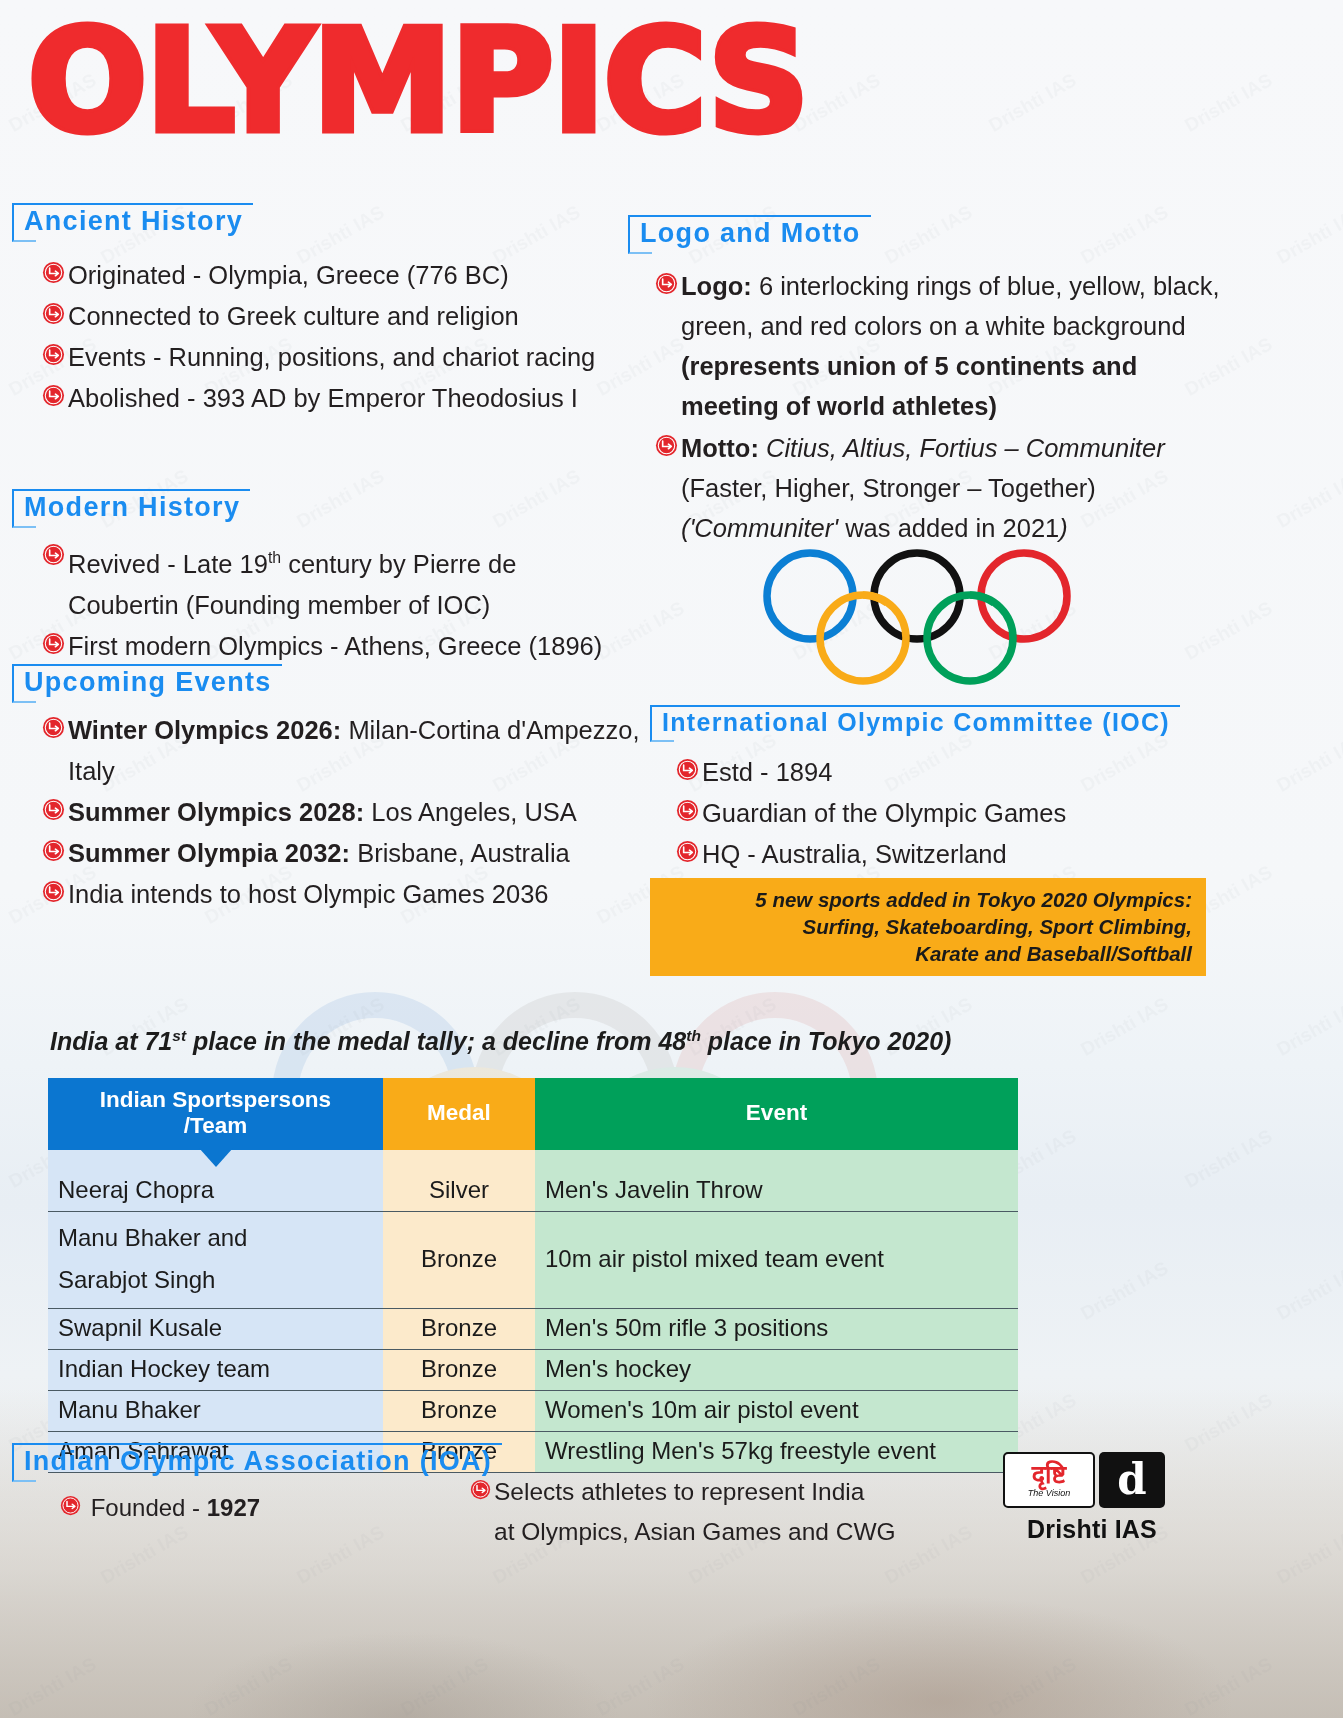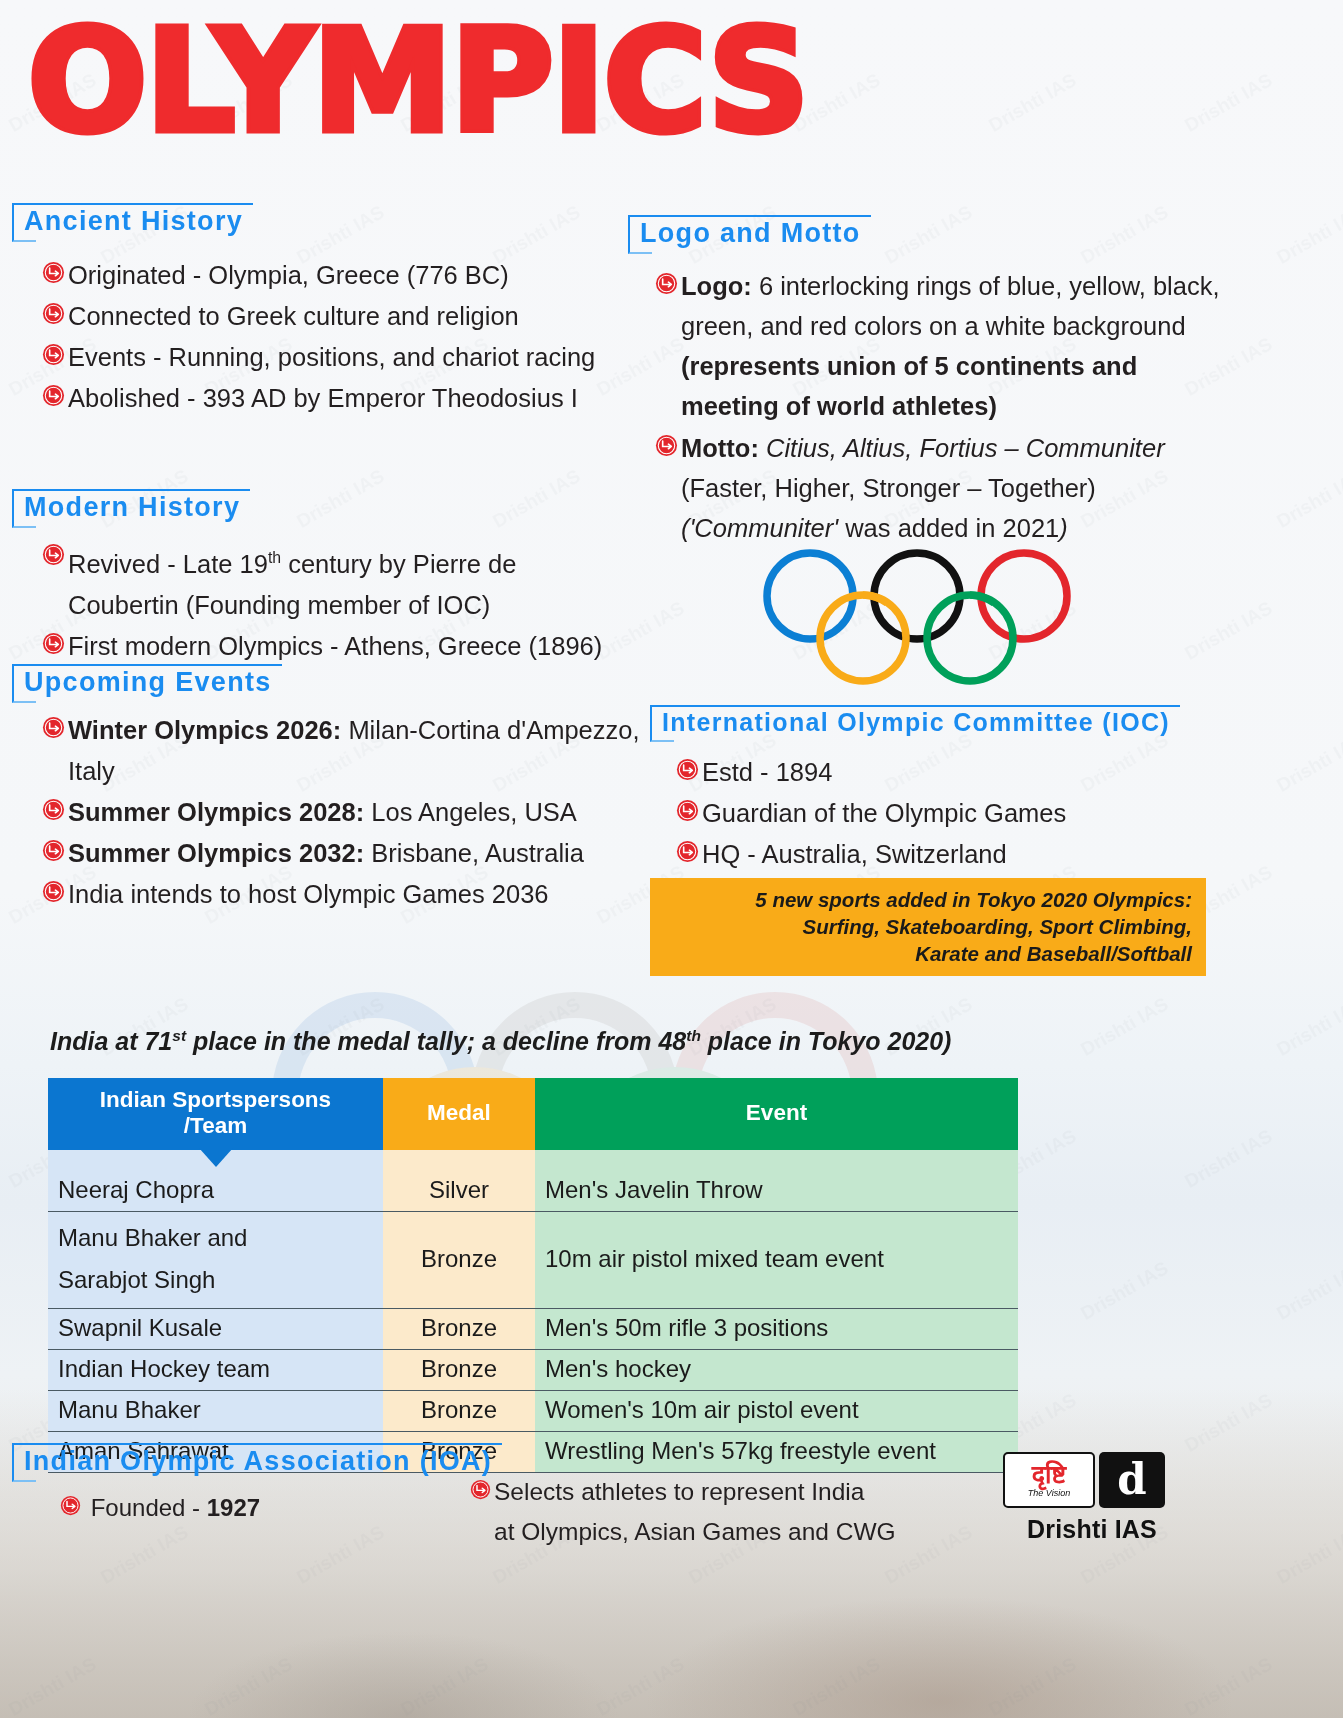--- a/index.html
+++ b/index.html
@@ -424,21 +424,21 @@
 </svg></span>
       <span class="txt"><b>Summer Olympics 2028:</b><span> Los Angeles, USA</span></span>
     </div>
     <div class="row">
       <span class="dot"><svg viewBox="0 0 24 24" width="100%" height="100%">
   <circle cx="12" cy="12" r="11" fill="#e3262c"></circle>
   <circle cx="12" cy="12" r="8.6" fill="none" stroke="#fff" stroke-width="1.1"></circle>
   <path d="M8 7.5 L8 13 L16.5 13" fill="none" stroke="#fff" stroke-width="1.7" stroke-linecap="round"></path>
   <path d="M14 10.6 L17 13 L14 15.4" fill="none" stroke="#fff" stroke-width="1.7" stroke-linecap="round" stroke-linejoin="round"></path>
 </svg></span>
-      <span class="txt"><b>Summer Olympics 2032:</b><span> Brisbane, Australia</span></span>
+      <span class="txt"><b>Summer Olympia 2032:</b><span> Brisbane, Australia</span></span>
     </div>
     <div class="row">
       <span class="dot"><svg viewBox="0 0 24 24" width="100%" height="100%">
   <circle cx="12" cy="12" r="11" fill="#e3262c"></circle>
   <circle cx="12" cy="12" r="8.6" fill="none" stroke="#fff" stroke-width="1.1"></circle>
   <path d="M8 7.5 L8 13 L16.5 13" fill="none" stroke="#fff" stroke-width="1.7" stroke-linecap="round"></path>
   <path d="M14 10.6 L17 13 L14 15.4" fill="none" stroke="#fff" stroke-width="1.7" stroke-linecap="round" stroke-linejoin="round"></path>
 </svg></span>
       <span class="txt">India intends to host Olympic Games 2036</span>
     </div>

